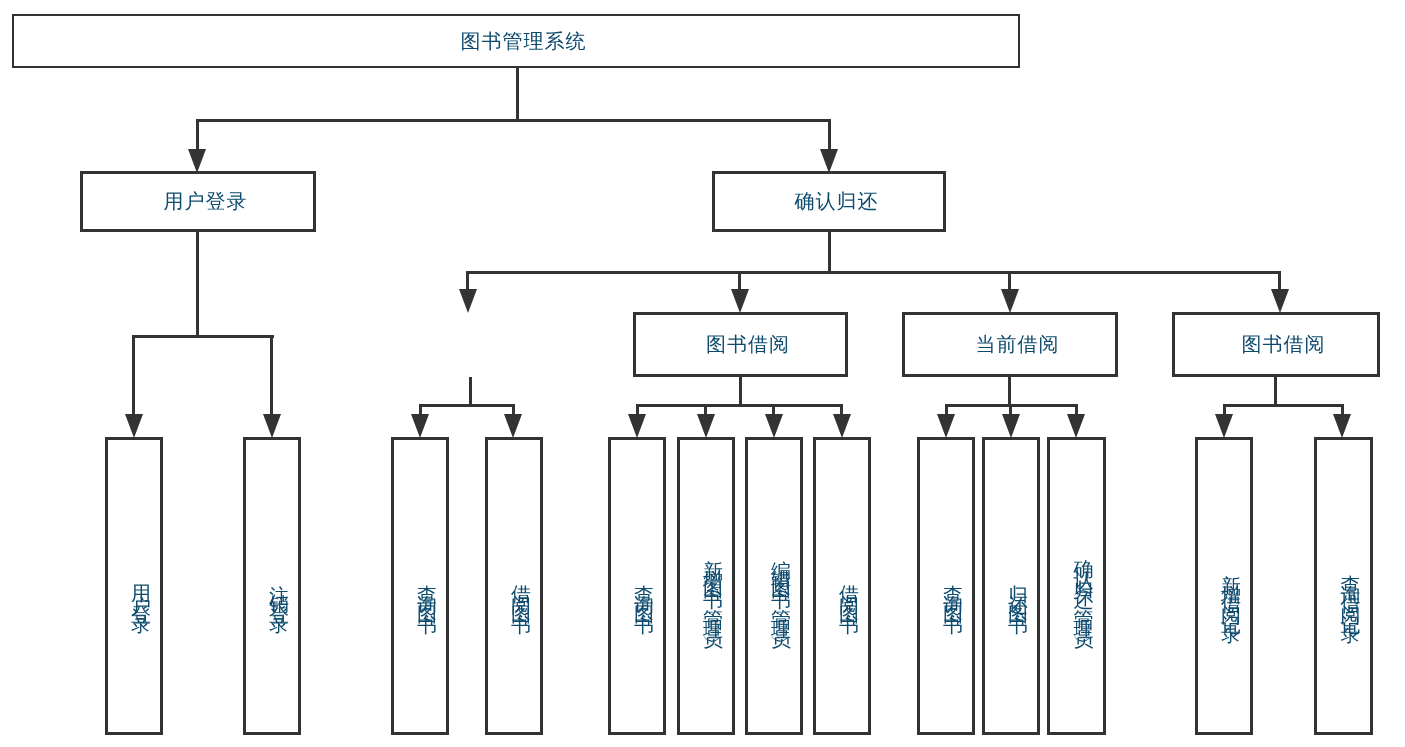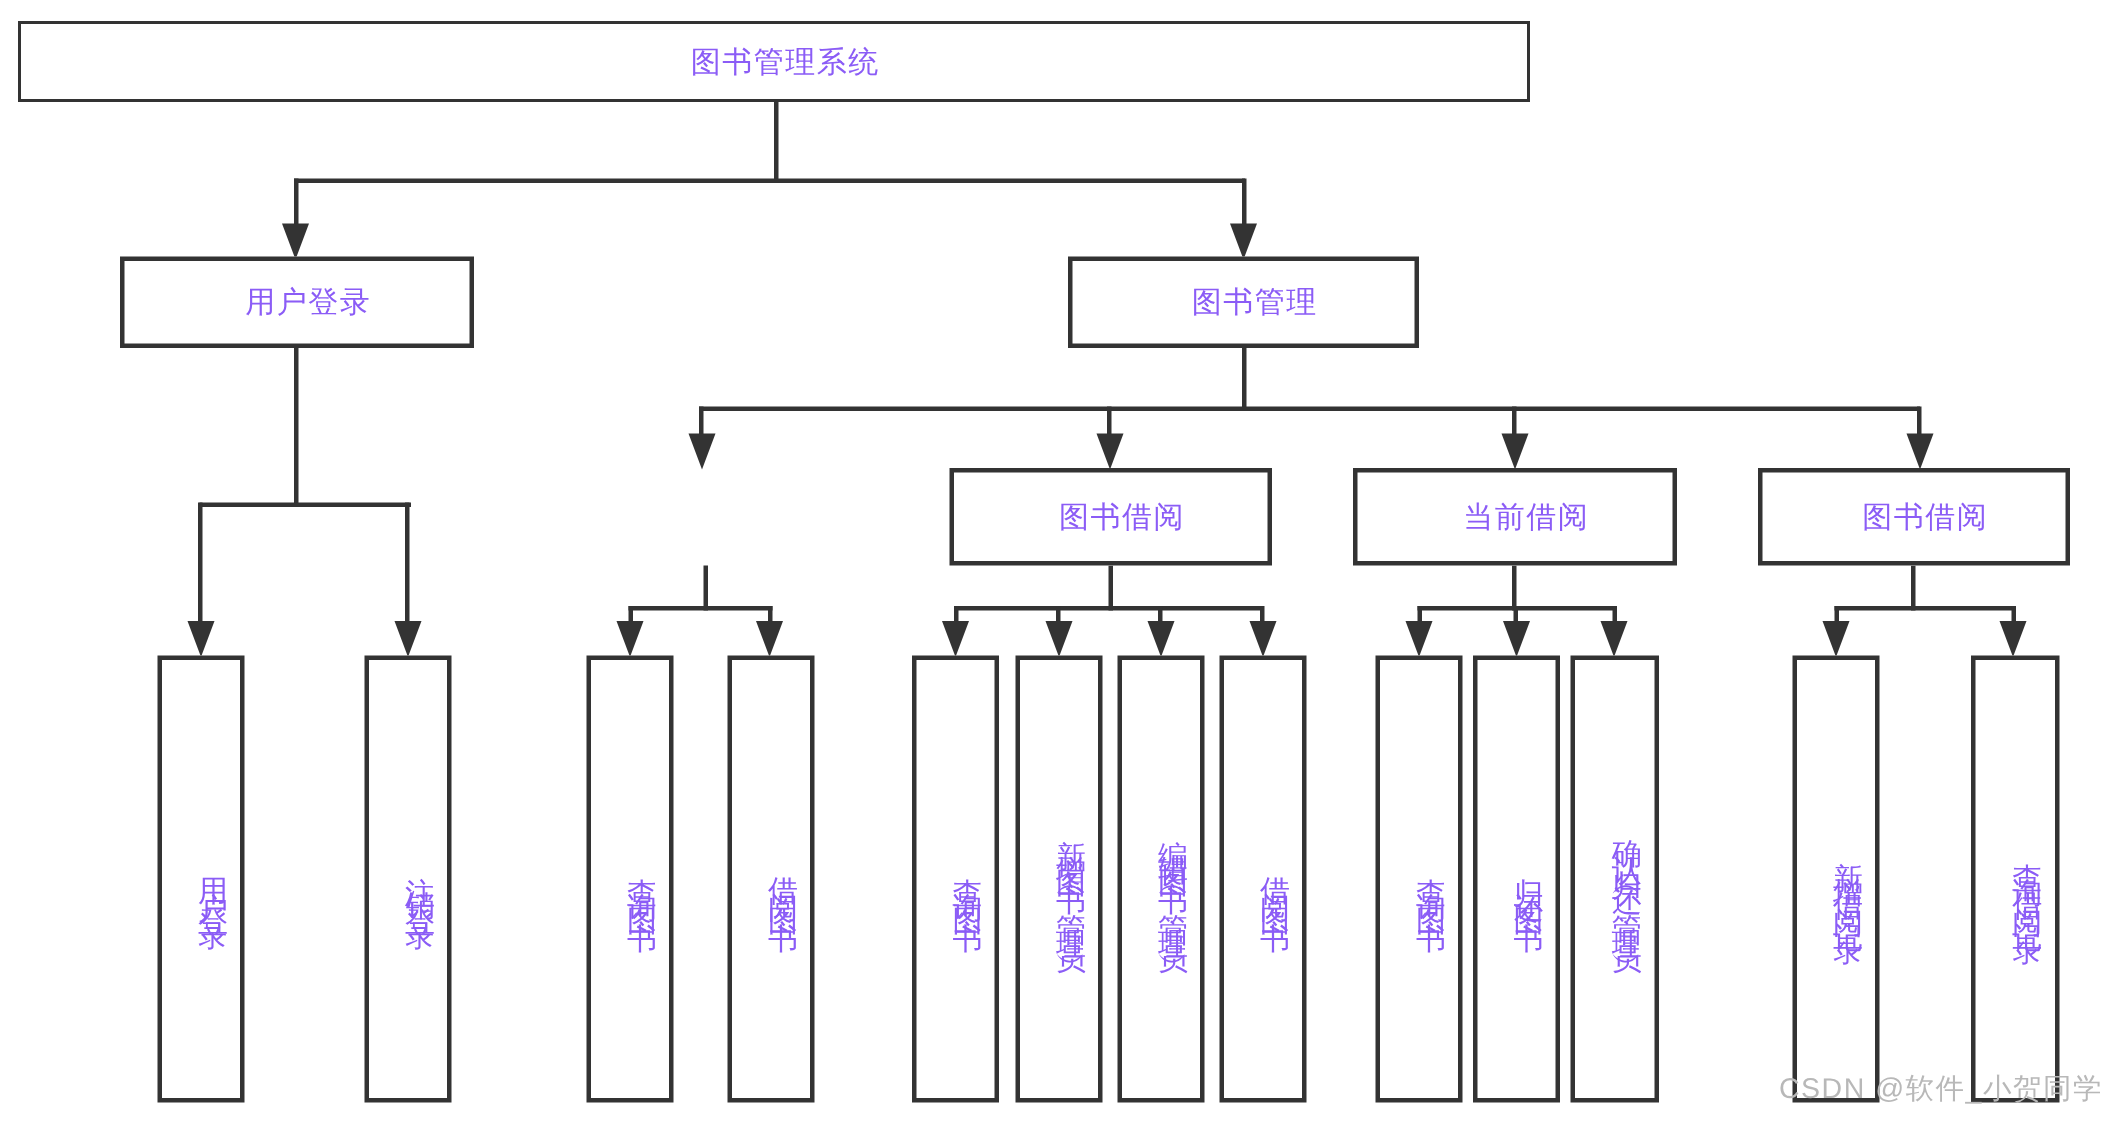--- a/index.html
+++ b/index.html
@@ -14,21 +14,21 @@
   }
   .box {
     position: absolute;
     background: #ffffff;
     border: 3px solid #333333;
     box-sizing: border-box;
     display: flex;
     align-items: center;
     justify-content: center;
     font-size: 20px;
-    color: #8b5cf6;
+    color: #0c4a6e;
     letter-spacing: 1px;
     z-index: 2;
     padding-left: 15px;
   }
   .box.root { border-width: 2px; }
   .box.v {
     writing-mode: vertical-rl;
     text-orientation: mixed;
     letter-spacing: 10px;
     line-height: 1;
@@ -63,21 +63,21 @@
   <div class="box root" style="left:12px; top:14px; width:1008px; height:54px;">图书管理系统</div>
 
   <div class="vline" style="left:516px; top:68px; height:54px;"></div>
   <div class="hline" style="left:196px; top:119px; width:634px;"></div>
   <div class="vline" style="left:196px; top:119px; height:32px;"></div>
   <div class="arrow" style="left:188px; top:149px;"></div>
   <div class="vline" style="left:828px; top:119px; height:32px;"></div>
   <div class="arrow" style="left:820px; top:149px;"></div>
 
   <div class="box" style="left:80px; top:171px; width:236px; height:61px;">用户登录</div>
-  <div class="box" style="left:712px; top:171px; width:234px; height:61px;">图书管理</div>
+  <div class="box" style="left:712px; top:171px; width:234px; height:61px;">确认归还</div>
 
   <div class="vline" style="left:196px; top:232px; height:106px;"></div>
   <div class="hline" style="left:133px; top:335px; width:141px;"></div>
   <div class="vline" style="left:132px; top:335px; height:80px;"></div>
   <div class="arrow" style="left:125px; top:414px;"></div>
   <div class="vline" style="left:270px; top:335px; height:80px;"></div>
   <div class="arrow" style="left:263px; top:414px;"></div>
 
   <div class="vline" style="left:828px; top:232px; height:42px;"></div>
   <div class="hline" style="left:466px; top:271px; width:814px;"></div>
@@ -139,15 +139,14 @@
   <div class="box v" style="left:745px; top:437px; width:58px; height:298px;">编辑图书（管理员）</div>
   <div class="box v" style="left:813px; top:437px; width:58px; height:298px;">借阅图书</div>
 
   <div class="box v" style="left:917px; top:437px; width:58px; height:298px;">查询图书</div>
   <div class="box v" style="left:982px; top:437px; width:58px; height:298px;">归还图书</div>
   <div class="box v" style="left:1047px; top:437px; width:59px; height:298px;">确认归还（管理员）</div>
 
   <div class="box v" style="left:1195px; top:437px; width:58px; height:298px;">新增借阅记录</div>
   <div class="box v" style="left:1314px; top:437px; width:59px; height:298px;">查询借阅记录</div>
 
-  <div class="watermark">CSDN @软件_小贺同学</div>
 
 </div>
 
 </body></html>

